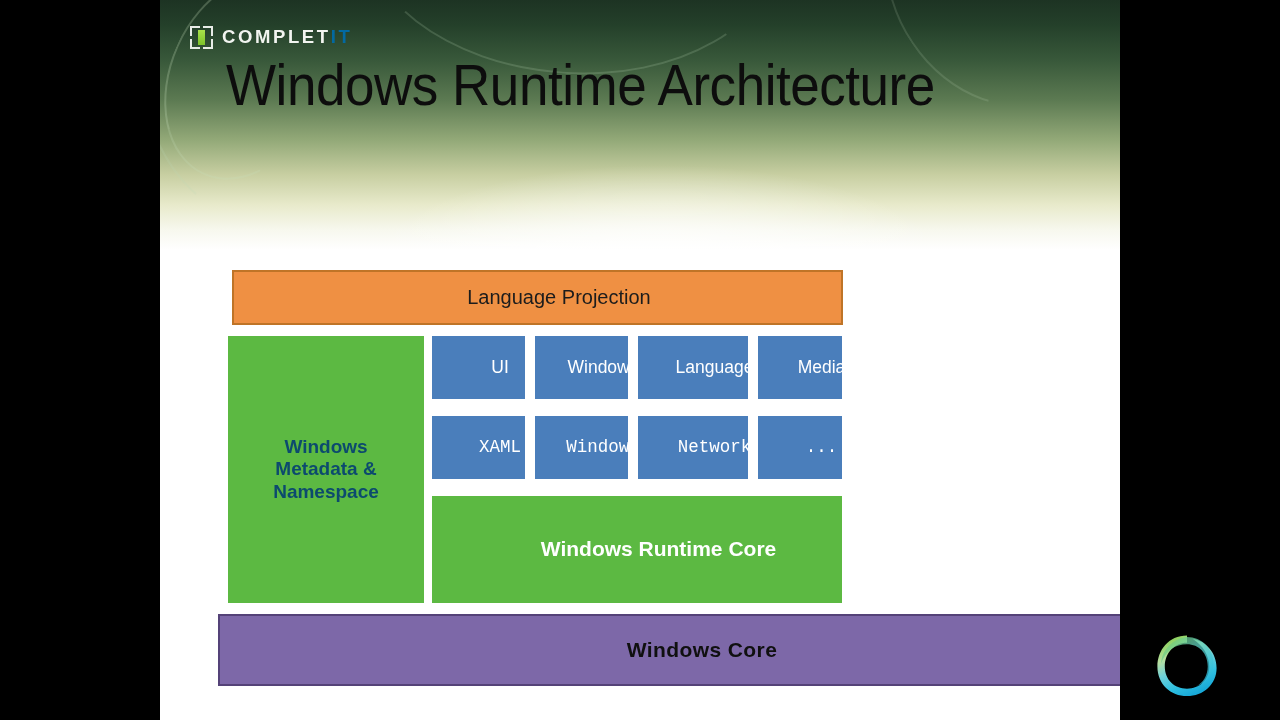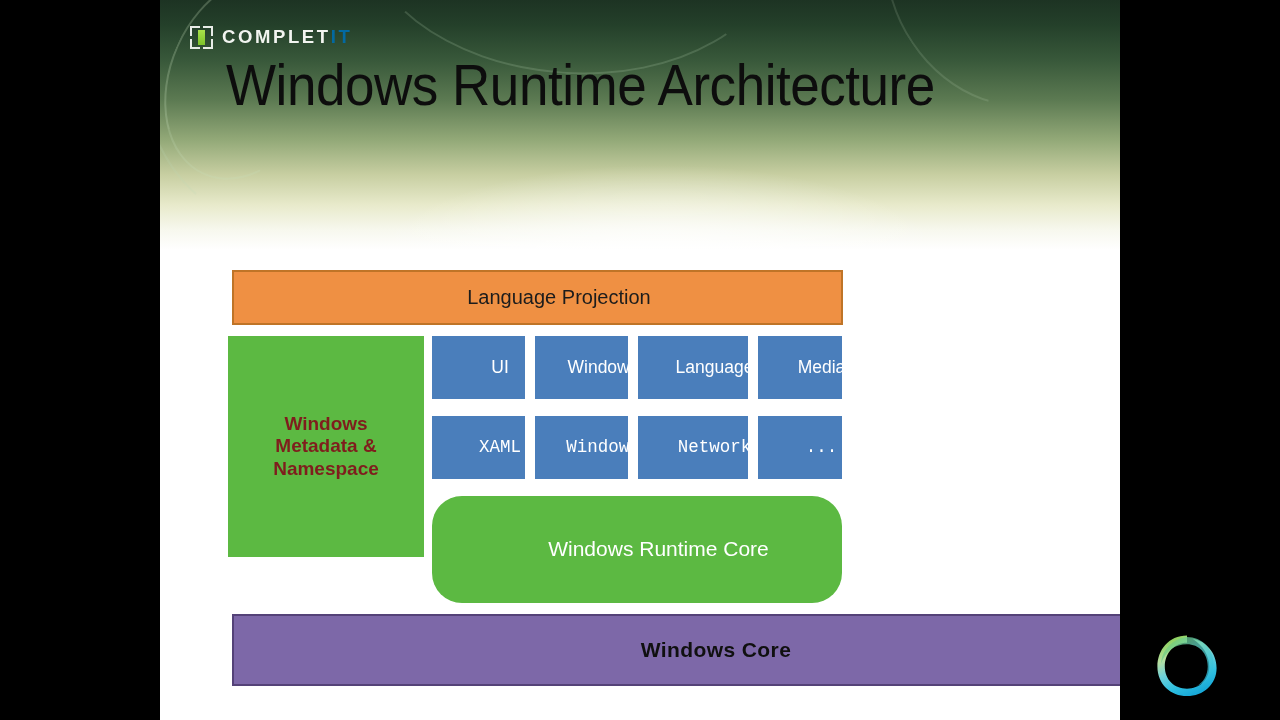--- a/index.html
+++ b/index.html
@@ -202,23 +202,23 @@
     color: #1c1c1c;
     font-size: 20px;
     font-family: "Liberation Sans Narrow", "Liberation Sans", sans-serif;
   }
 
   
   #blk-metadata {
     left: 68px;
     top: 336px;
     width: 196px;
-    height: 221px;
+    height: 267px;
     background: #5cb942;
-    color: #7f1d1d;
+    color: #0c4a6e;
     font-size: 19px;
     font-weight: bold;
     padding: 0 16px;
   }
 
   
   .cell-blue {
     background: #4a7ebb;
     color: #ffffff;
     font-size: 17.5px;
@@ -233,27 +233,26 @@
 
   
   #blk-runtime-core {
     left: 272px;
     top: 496px;
     width: 410px;
     height: 107px;
     background: #5cb942;
     color: #ffffff;
     font-size: 21px;
-    font-weight: normal;
-    border-radius: 30px;
+    font-weight: bold;
   }
 
   
   #blk-windows-core {
-    left: 72px;
+    left: 58px;
     top: 614px;
     width: 925px;
     height: 72px;
     background: #7d68a8;
     border: 2px solid #544278;
     color: #101010;
     font-size: 21px;
     font-weight: bold;
     letter-spacing: 0.4px;
     font-family: "Liberation Sans Narrow", "Liberation Sans", sans-serif;

